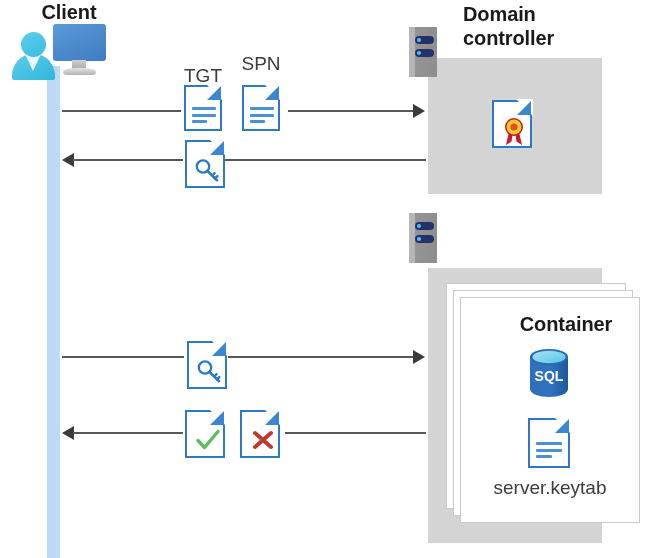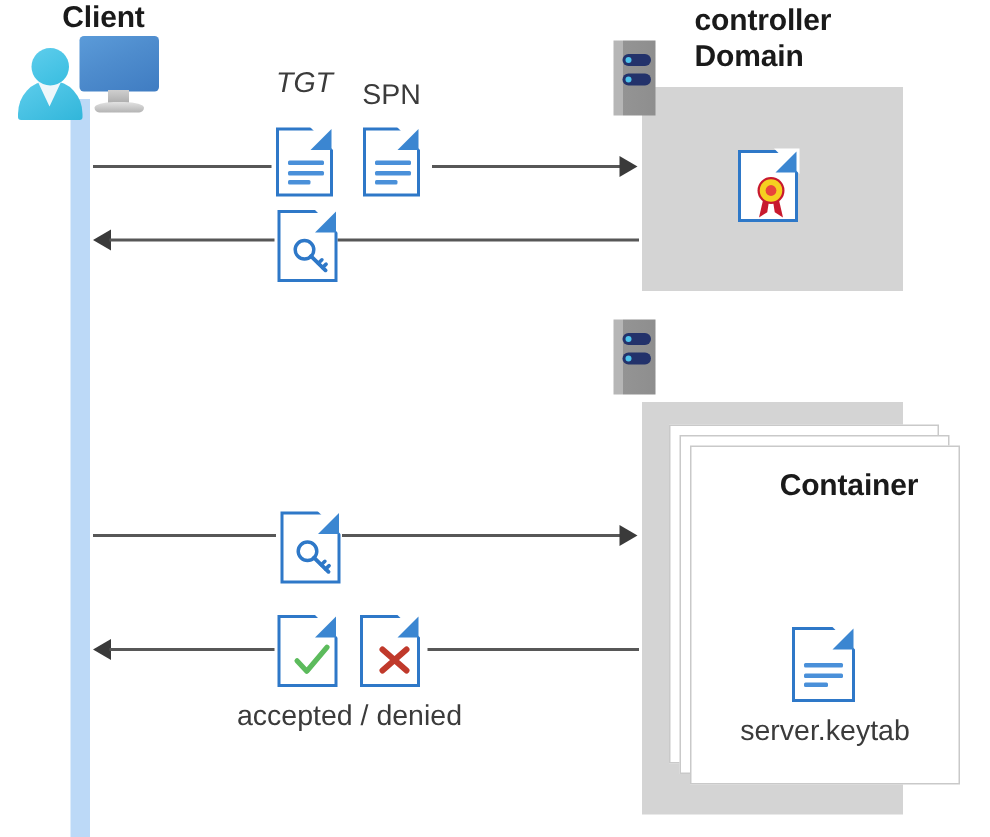--- a/index.html
+++ b/index.html
@@ -211,22 +211,22 @@
   </div>
 
   <div class="panel" style="left:428px; top:58px; width:174px; height:136px;"></div>
 
   <div class="server-icon" style="left:409px; top:27px;">
     <div class="bar b1"></div>
     <div class="bar b2"></div>
   </div>
 
   <div class="abs title-bold" style="left:463px; top:2px; width:190px;">
+    <div>Domain</div>
     <div>controller</div>
-    <div>Domain</div>
   </div>
 
   <div class="doc" style="left:492px; top:100px; width:40px; height:48px;">
     <div class="corner-mask"></div>
     <div class="fold-fill"></div>
     <div class="cert-badge">
       <svg width="28" height="32" viewBox="0 0 28 32">
         <path d="M9 17 L6 30 L11.5 26.5 L13 17 Z" fill="#c8192e"></path>
         <path d="M19 17 L22 30 L16.5 26.5 L15 17 Z" fill="#c8192e"></path>
         <circle cx="14" cy="12" r="9" fill="#c8192e"></circle>
@@ -243,38 +243,57 @@
     <div class="bar b2"></div>
   </div>
 
 
   <div class="card" style="left:446px; top:283px; width:180px; height:226px;"></div>
   <div class="card" style="left:453px; top:290px; width:180px; height:226px;"></div>
   <div class="card" style="left:460px; top:297px; width:180px; height:226px;"></div>
 
   <div class="abs title-bold center-text" style="left:460px; top:312px; width:212px;">Container</div>
 
+  <div class="sql-icon" style="left:527px; top:348px;">
+    <svg width="44" height="50" viewBox="0 0 44 50">
+      <defs>
+        <linearGradient id="cylbody" x1="0" y1="0" x2="1" y2="0">
+          <stop offset="0%" stop-color="#2e6fbb"></stop>
+          <stop offset="55%" stop-color="#2f72bf"></stop>
+          <stop offset="100%" stop-color="#1f5799"></stop>
+        </linearGradient>
+        <linearGradient id="cyltop" x1="0" y1="0" x2="1" y2="1">
+          <stop offset="0%" stop-color="#a9e2f4"></stop>
+          <stop offset="100%" stop-color="#57c6ea"></stop>
+        </linearGradient>
+      </defs>
+      <path d="M3 9 L3 41 A19 8 0 0 0 41 41 L41 9 Z" fill="url(#cylbody)"></path>
+      <ellipse cx="22" cy="9" rx="19" ry="8" fill="#2a6ab2"></ellipse>
+      <ellipse cx="22" cy="9" rx="16.5" ry="6.2" fill="url(#cyltop)"></ellipse>
+      <text x="22" y="33" text-anchor="middle" fill="#ffffff" font-family="Liberation Sans, sans-serif" font-size="14" font-weight="bold">SQL</text>
+    </svg>
+  </div>
 
   <div class="doc" style="left:528px; top:418px; width:42px; height:50px;">
     <div class="corner-mask"></div>
     <div class="fold-fill"></div>
     <div class="doc-lines" style="top:22px; width:26px;">
       <i></i>
       <i></i>
       <i class="short"></i>
     </div>
   </div>
 
   <div class="abs plain-label center-text" style="left:460px; top:476px; width:180px;">server.keytab</div>
 
   <div class="arrow-line" style="left:62px; top:110px; width:119px;"></div>
   <div class="arrow-line" style="left:288px; top:110px; width:126px;"></div>
   <div class="arrow-head-right" style="left:413px; top:104px;"></div>
 
-  <div class="abs plain-label center-text" style="left:179px; top:44px; width:48px;font-style:italic;">TGT</div>
+  <div class="abs plain-label center-text" style="left:179px; top:64px; width:48px;">TGT</div>
   <div class="abs plain-label center-text" style="left:237px; top:52px; width:48px;">SPN</div>
 
   <div class="doc" style="left:184px; top:85px;">
     <div class="corner-mask"></div>
     <div class="fold-fill"></div>
     <div class="doc-lines">
       <i></i>
       <i></i>
       <i class="short"></i>
     </div>
@@ -341,15 +360,14 @@
   <div class="doc" style="left:240px; top:410px; width:40px; height:48px;">
     <div class="corner-mask"></div>
     <div class="fold-fill"></div>
     <div class="cross-glyph">
       <svg width="28" height="28" viewBox="0 0 28 28">
         <path d="M6 7 L22 21 M22 7 L6 21" stroke="#c0392b" stroke-width="4" fill="none" stroke-linecap="round"></path>
       </svg>
     </div>
   </div>
 
-  <div class="abs plain-label center-text" style="left:128px; top:466px; width:210px;">accepted / denied</div>
 
 </div>
 
 </body></html>

